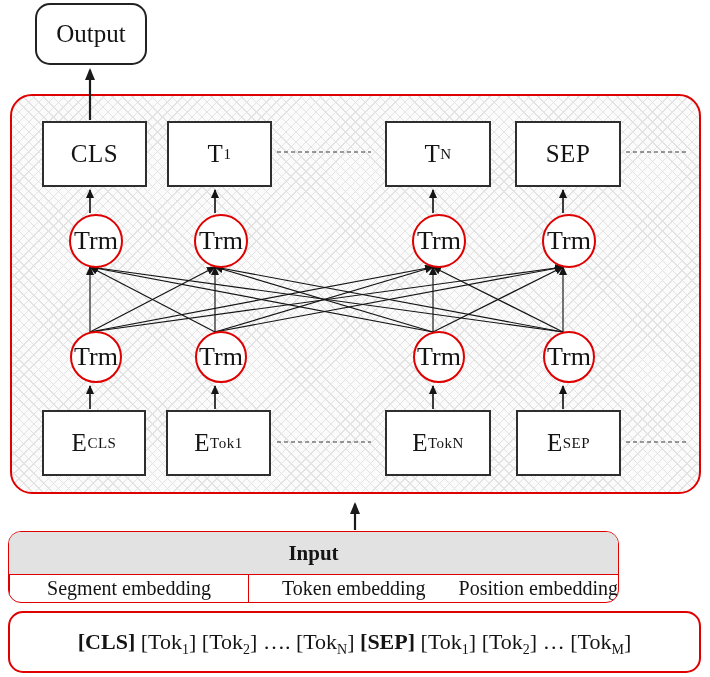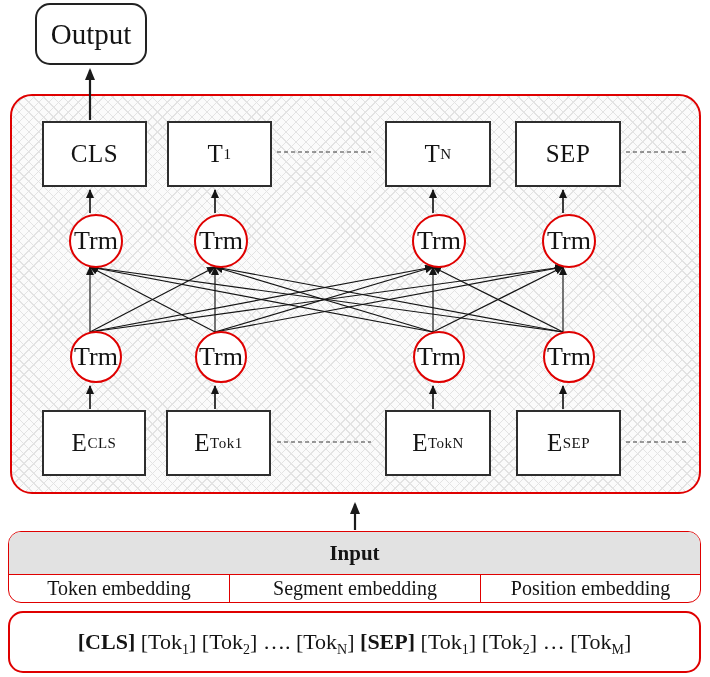--- a/index.html
+++ b/index.html
@@ -37,25 +37,25 @@
     background:#ffffff;border:2px solid var(--red);
     display:flex;align-items:center;justify-content:center;
     font-size:26px;
   }
   .trm.lower{width:48px;height:48px;}
 
   #output-box{
     position:absolute;left:35px;top:3px;width:108px;height:58px;
     background:#ffffff;border:2.5px solid #222;border-radius:15px;
     display:flex;align-items:center;justify-content:center;
-    font-size:29px;z-index:3;
+    font-size:25px;z-index:3;
   }
 
   #input-panel{
-    position:absolute;left:8px;top:531px;width:693px;height:72px;
+    position:absolute;left:8px;top:531px;width:611px;height:72px;
     border:1.5px solid var(--red);border-radius:13px;overflow:hidden;
     background:#ffffff;z-index:3;box-sizing:border-box;
   }
   #input-header{
     height:42px;background:var(--gray-fill);border-bottom:1.5px solid var(--red);
     display:flex;align-items:center;justify-content:center;
     font-weight:bold;font-size:21px;
   }
   #embed-row{display:flex;height:27px;}
   .embed-cell{
@@ -190,22 +190,22 @@
       <span>E</span>
         <sub class="e-sub">SEP</sub>
     </div>
   </div>
 
   <div id="input-panel">
     <div id="input-header">
       <span>Input</span>
     </div>
     <div id="embed-row">
+      <div class="embed-cell c1">Segment embedding</div>
       <div class="embed-cell c0">Token embedding</div>
-      <div class="embed-cell c1">Segment embedding</div>
       <div class="embed-cell c2">Position embedding</div>
     </div>
   </div>
 
   <div id="sequence-box">
     <span id="sequence-line"><span class="b">[CLS]</span> <span>[Tok<sub>1</sub>]</span> <span>[Tok<sub>2</sub>]</span> <span>….</span> <span>[Tok<sub>N</sub>]</span> <span class="b">[SEP]</span> <span>[Tok<sub>1</sub>]</span> <span>[Tok<sub>2</sub>]</span> <span>…</span> <span>[Tok<sub>M</sub>]</span></span>
   </div>
 
 </div>
 

